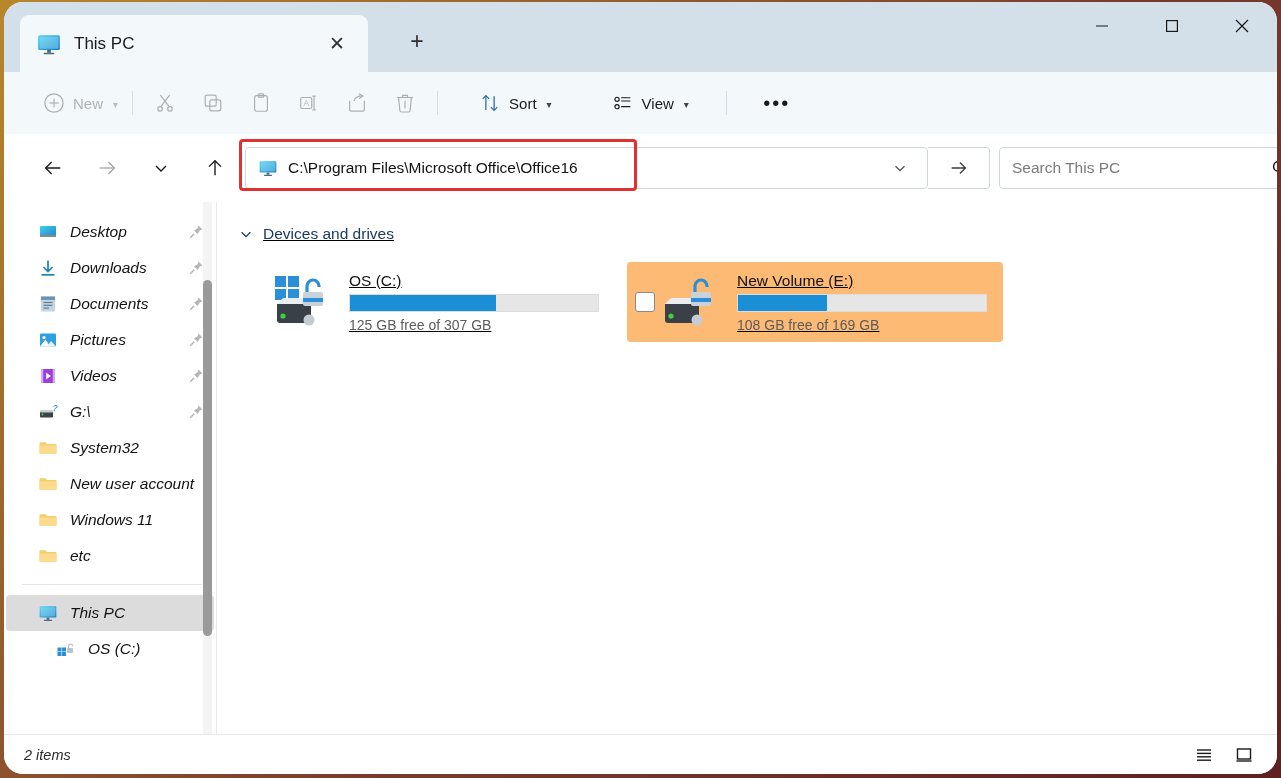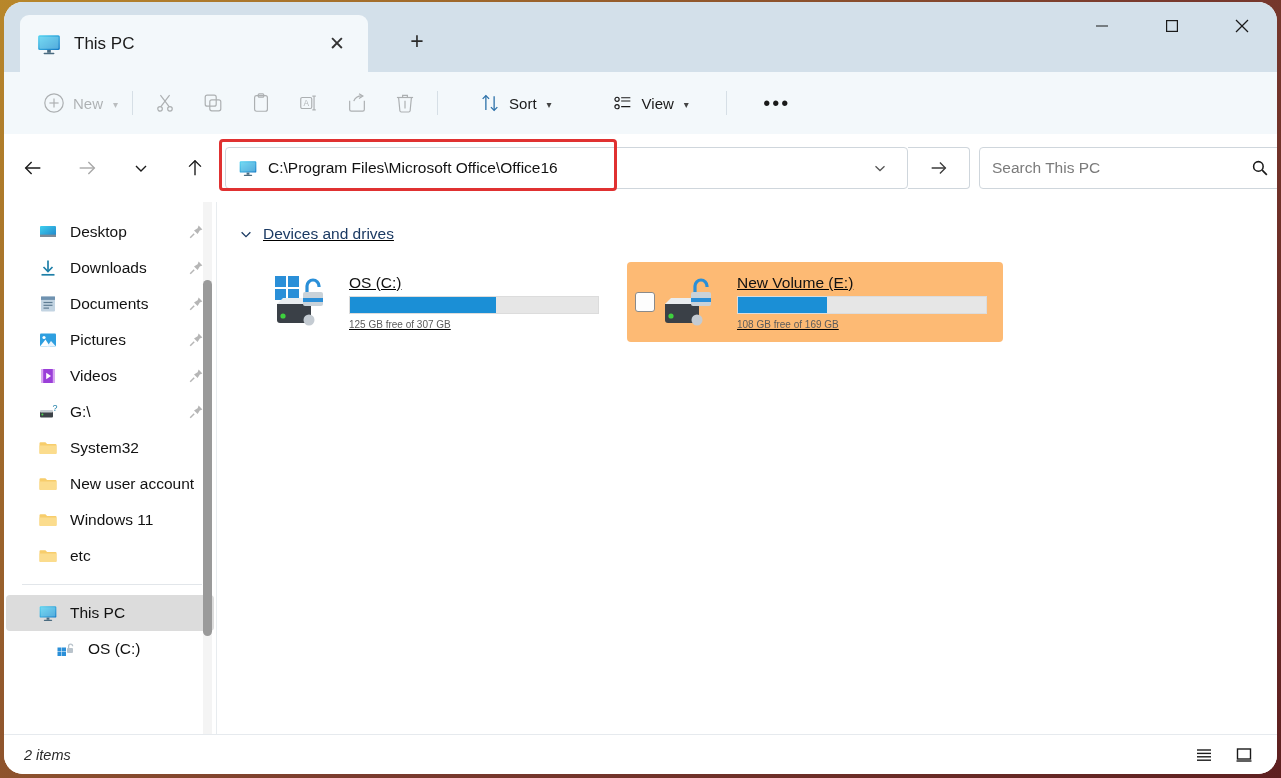--- a/index.html
+++ b/index.html
@@ -110,21 +110,21 @@
     transform: translateY(1px);
   }
 
   
   .addressrow {
     height: 68px;
     background: #ffffff;
     display: flex;
     align-items: center;
     flex: 0 0 auto;
-    padding-left: 8px;
+    padding-left: 28px;
   }
   .nav-btn {
     width: 42px; height: 40px;
     display: flex; align-items: center; justify-content: center;
     border-radius: 5px; cursor: pointer;
     flex: 0 0 auto;
   }
   .nav-btn.dim { opacity: 0.38; }
 
   .addrwrap {
@@ -206,20 +206,21 @@
     height: 1px; background: #e2e6ea;
     margin: 0 14px 10px 18px;
   }
   .side-item {
     height: 36px;
     display: flex; align-items: center;
     padding-left: 32px; padding-right: 10px;
     cursor: pointer;
     border-radius: 4px;
     margin: 0 2px;
+    font-style: italic;
   }
   .side-item.sel { background: #dcdcdc; }
   .side-ico { width: 20px; height: 20px; flex: 0 0 auto; margin-right: 12px; }
   .side-label {
     font-size: 15.5px; color: #121212;
     flex: 1 1 auto; white-space: nowrap;
   }
   .pin { width: 16px; height: 16px; flex: 0 0 auto; opacity: 0.62; }
   .side-lower { margin-top: 10px; }
   .side-sub { padding-left: 50px; }
@@ -283,21 +284,21 @@
   .tile-ico { width: 68px; height: 56px; flex: 0 0 auto; margin-right: 8px; }
   .tile-info { flex: 1 1 auto; min-width: 0; }
   .tile-name { font-size: 15.5px; color: #121212; white-space: nowrap; margin-bottom: 4px; }
   .bar {
     width: 250px; height: 18px;
     background: #e6e6e6;
     border: 1px solid #dcdcdc;
     overflow: hidden;
   }
   .bar-fill { height: 100%; background: #1b8fd6; }
-  .tile-free { font-size: 10px; color: #5c5c5c; margin-top: 5px; white-space: nowrap; }
+  .tile-free { font-size: 14px; color: #5c5c5c; margin-top: 5px; white-space: nowrap; }
 
   
   .statusbar {
     height: 40px;
     background: #ffffff;
     border-top: 1px solid #e6eaee;
     display: flex;
     align-items: center;
     padding: 0 16px 0 20px;
     flex: 0 0 auto;

